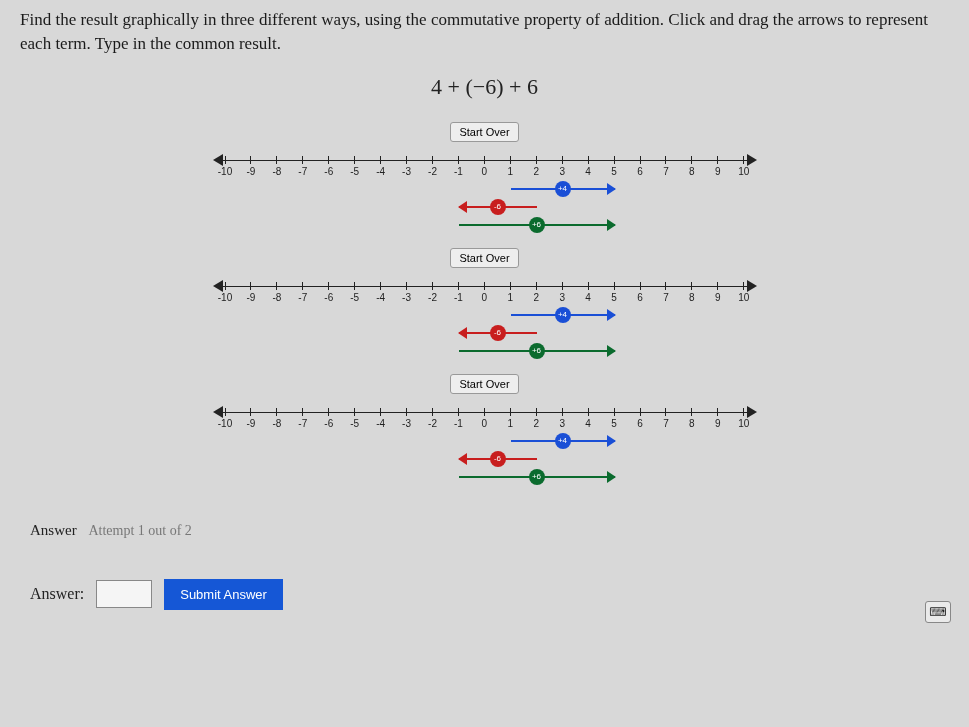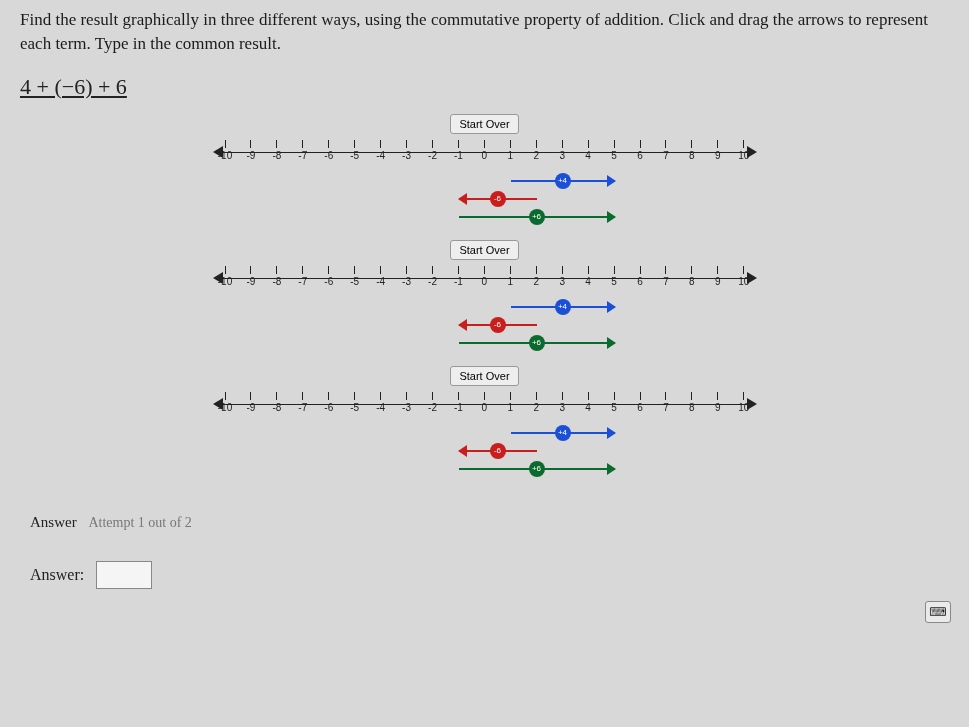--- a/index.html
+++ b/index.html
@@ -15,24 +15,24 @@
   .page {
     padding: 8px 20px 20px 20px;
   }
   .instructions {
     font-size: 17px;
     line-height: 1.4;
     margin-bottom: 18px;
     color: #1a1a1a;
   }
   .expression {
+    text-align: center;
     font-size: 22px;
     font-family: 'Times New Roman', serif;
-    margin-bottom: 14px;
-    text-decoration: underline;
+    margin-bottom: 22px;
   }
   .graphs {
     display: flex;
     flex-direction: column;
     align-items: center;
     gap: 6px;
   }
   .graph-block {
     display: flex;
     flex-direction: column;
@@ -66,21 +66,21 @@
     position: absolute;
     top: 6px;
     width: 0; height: 0;
     border-top: 6px solid transparent;
     border-bottom: 6px solid transparent;
   }
   .nl-arrow-left { left: -2px; border-right: 10px solid #222; }
   .nl-arrow-right { right: -2px; border-left: 10px solid #222; }
   .ticks {
     position: absolute;
-    left: 10px; right: 10px; top: 0;
+    left: 10px; right: 10px; top: 8px;
     height: 24px;
     display: flex;
     justify-content: space-between;
   }
   .tick {
     position: relative;
     width: 1px;
     height: 8px;
     background: #222;
   }
@@ -150,21 +150,21 @@
   .answer-head {
     font-size: 15px;
   }
   .answer-head strong { font-weight: normal; }
   .attempt {
     color: #777;
     font-size: 14px;
     margin-left: 8px;
   }
   .answer-row {
-    margin-top: 30px;
+    margin-top: 40px;
     display: flex;
     align-items: center;
     gap: 12px;
   }
   .answer-label { font-size: 16px; }
   .answer-input {
     width: 56px;
     height: 28px;
     border: 1px solid #888;
     background: #f5f5f5;
@@ -481,17 +481,18 @@
   </div>
 
   <div class="answer-section">
     <div class="answer-head">
       <strong>Answer</strong>
       <span class="attempt">Attempt 1 out of 2</span>
     </div>
     <div class="answer-row">
       <span class="answer-label">Answer:</span>
       <input class="answer-input" type="text" value="" style="">
+      <button class="submit-btn">Submit Answer</button>
     </div>
   </div>
 </div>
 
 <div class="calc-icon">⌨</div>
 
 </body></html>

